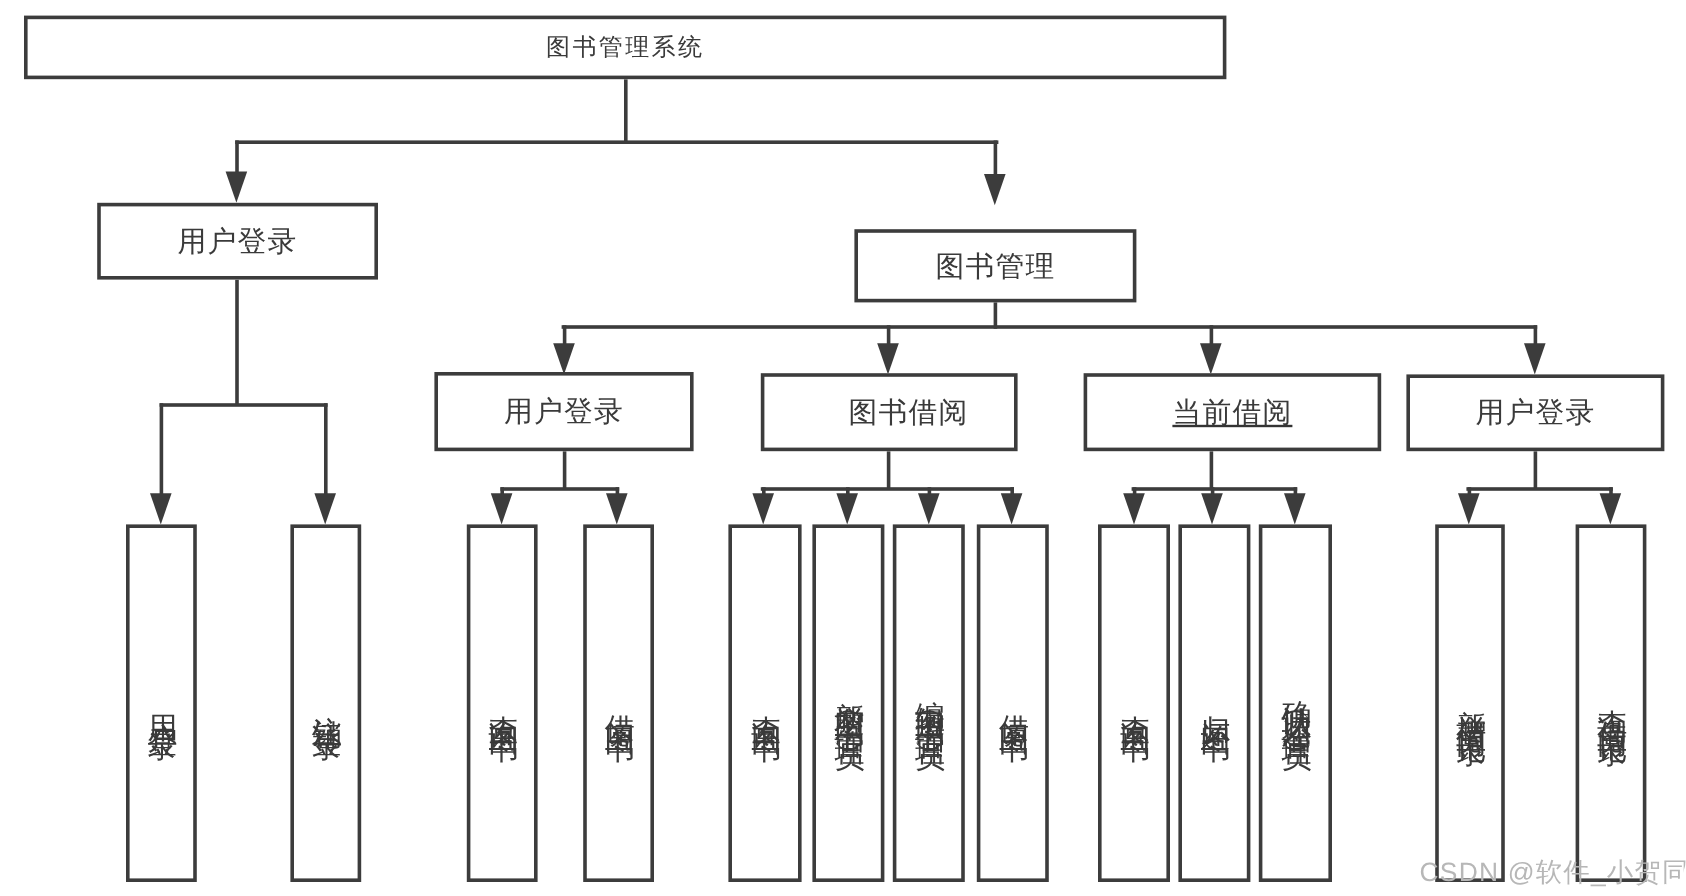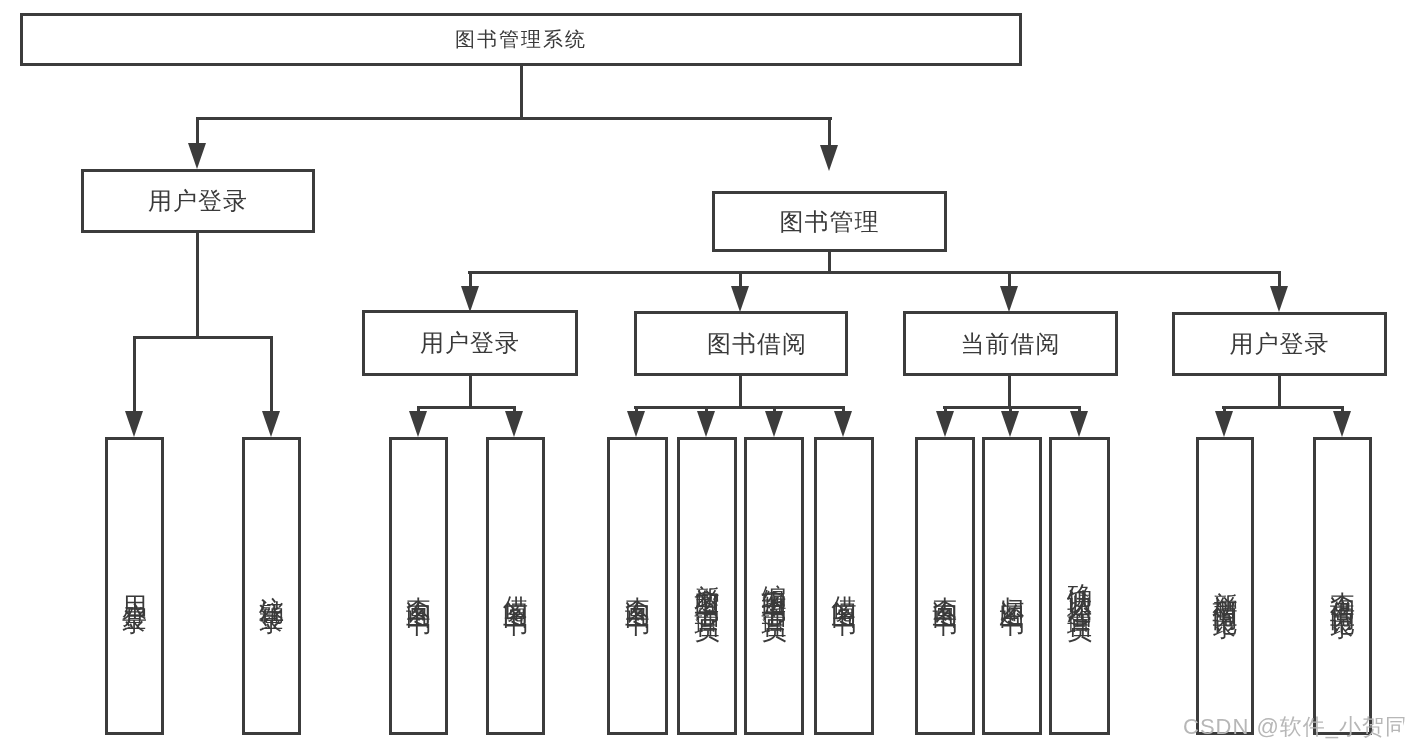--- a/index.html
+++ b/index.html
@@ -106,21 +106,21 @@
   <div class="box h2" style="left:712px;top:171px;width:235px;height:61px;margin-top:20px;">
     <span class="lbl">图书管理</span>
   </div>
 
   <div class="box h2" style="left:362px;top:310px;width:216px;height:66px;">
     <span class="lbl">用户登录</span>
   </div>
   <div class="box h2" style="left:634px;top:311px;width:214px;height:65px;padding-left:32px;">
     <span class="lbl">图书借阅</span>
   </div>
-  <div class="box h2" style="left:903px;top:311px;width:215px;height:65px;">
+  <div class="box h2" style="left:903px;top:311px;width:248px;height:65px;text-decoration:underline;">
     <span class="lbl">当前借阅</span>
   </div>
   <div class="box h2" style="left:1172px;top:312px;width:215px;height:64px;">
     <span class="lbl">用户登录</span>
   </div>
 
   <div class="box v" style="left:105px;top:437px;width:59px;height:298px;">
     <span class="lbl">用户登录</span>
   </div>
   <div class="box v" style="left:242px;top:437px;width:59px;height:298px;">

